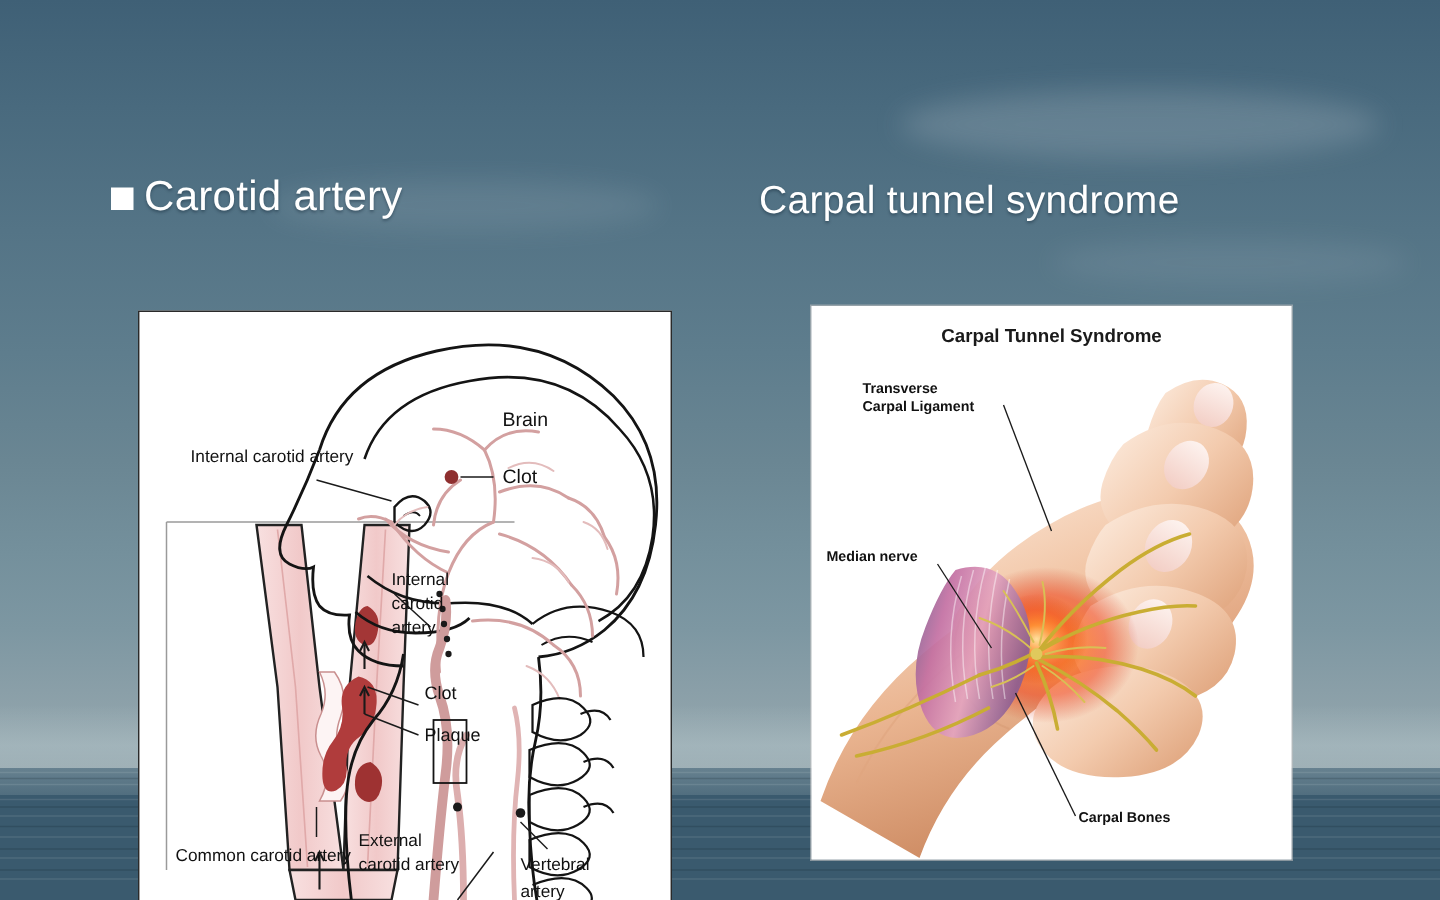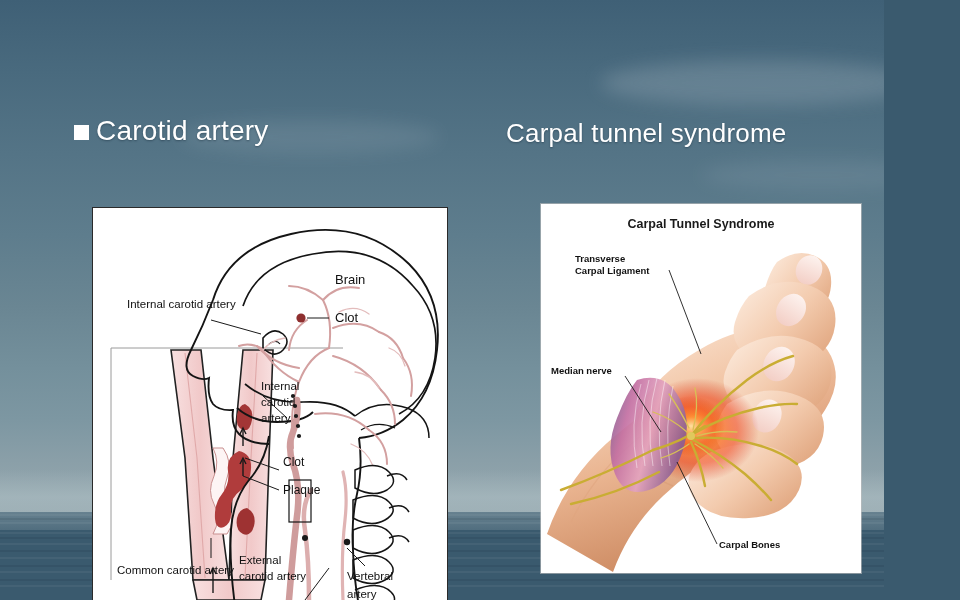--- a/index.html
+++ b/index.html
@@ -1,21 +1,21 @@
 <!DOCTYPE html>
 <html><head>
 <meta charset="utf-8">
 <style>
   html,body{margin:0;padding:0;}
   body{
     width:960px;height:600px;overflow:hidden;
     font-family:"Liberation Sans", sans-serif;
     background:#3a5a6e;
   }
-  #slide{position:relative;width:884px;height:600px;overflow:hidden;}
+  #slide{position:relative;width:960px;height:600px;overflow:hidden;}
 
   
   .bg-sky{
     position:absolute;left:0;top:0;width:960px;height:512px;
     background:linear-gradient(to bottom,
       #3f6076 0%,
       #496a7e 14%,
       #547486 30%,
       #5e7d8d 46%,
       #6a8693 60%,

